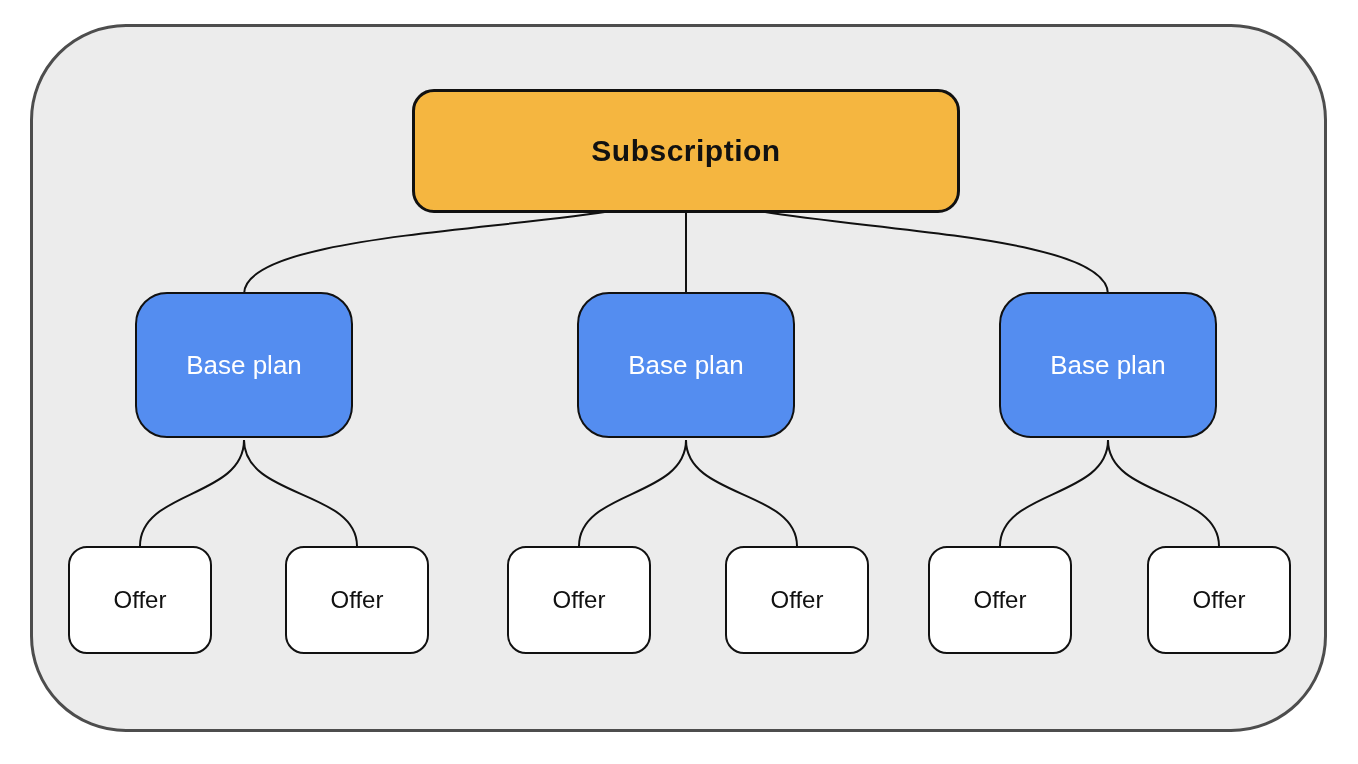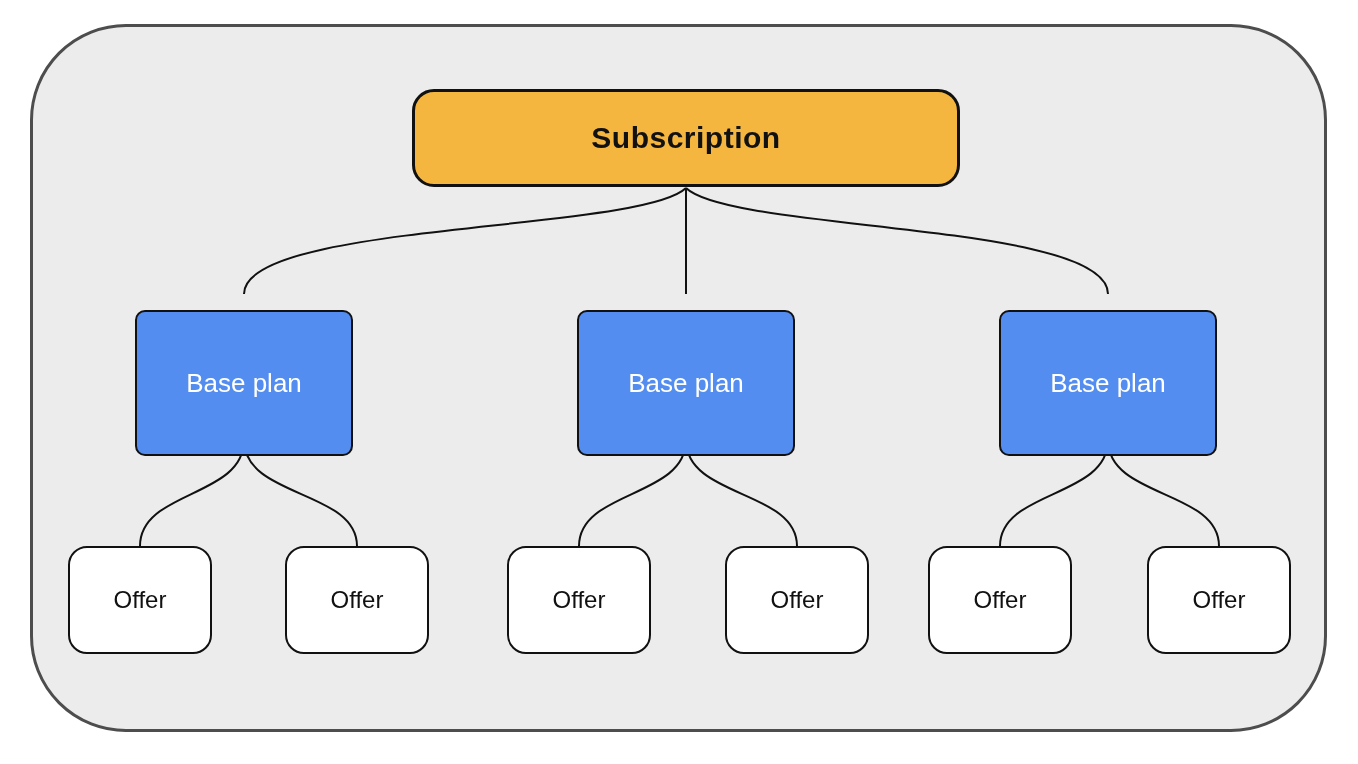--- a/index.html
+++ b/index.html
@@ -40,36 +40,36 @@
     display: flex;
     align-items: center;
     justify-content: center;
     box-sizing: border-box;
     text-align: center;
   }
   .node-root {
     left: 412px;
     top: 89px;
     width: 548px;
-    height: 98px;
+    height: 124px;
     background: var(--root-fill, #F5B640);
     border: 3px solid var(--node-border, #111111);
     border-radius: 22px;
     font-size: 30px;
     font-weight: 700;
     color: var(--root-text, #111111);
     letter-spacing: 0.5px;
   }
   .node-base {
-    top: 310px;
+    top: 292px;
     width: 218px;
     height: 146px;
     background: var(--base-fill, #548DF0);
     border: 2.5px solid var(--node-border, #111111);
-    border-radius: 10px;
+    border-radius: 32px;
     font-size: 26px;
     font-weight: 400;
     color: var(--base-text, #FFFFFF);
   }
   .node-base.b0 { left: 135px; }
   .node-base.b1 { left: 577px; }
   .node-base.b2 { left: 999px; }
   .node-offer {
     top: 546px;
     width: 144px;

